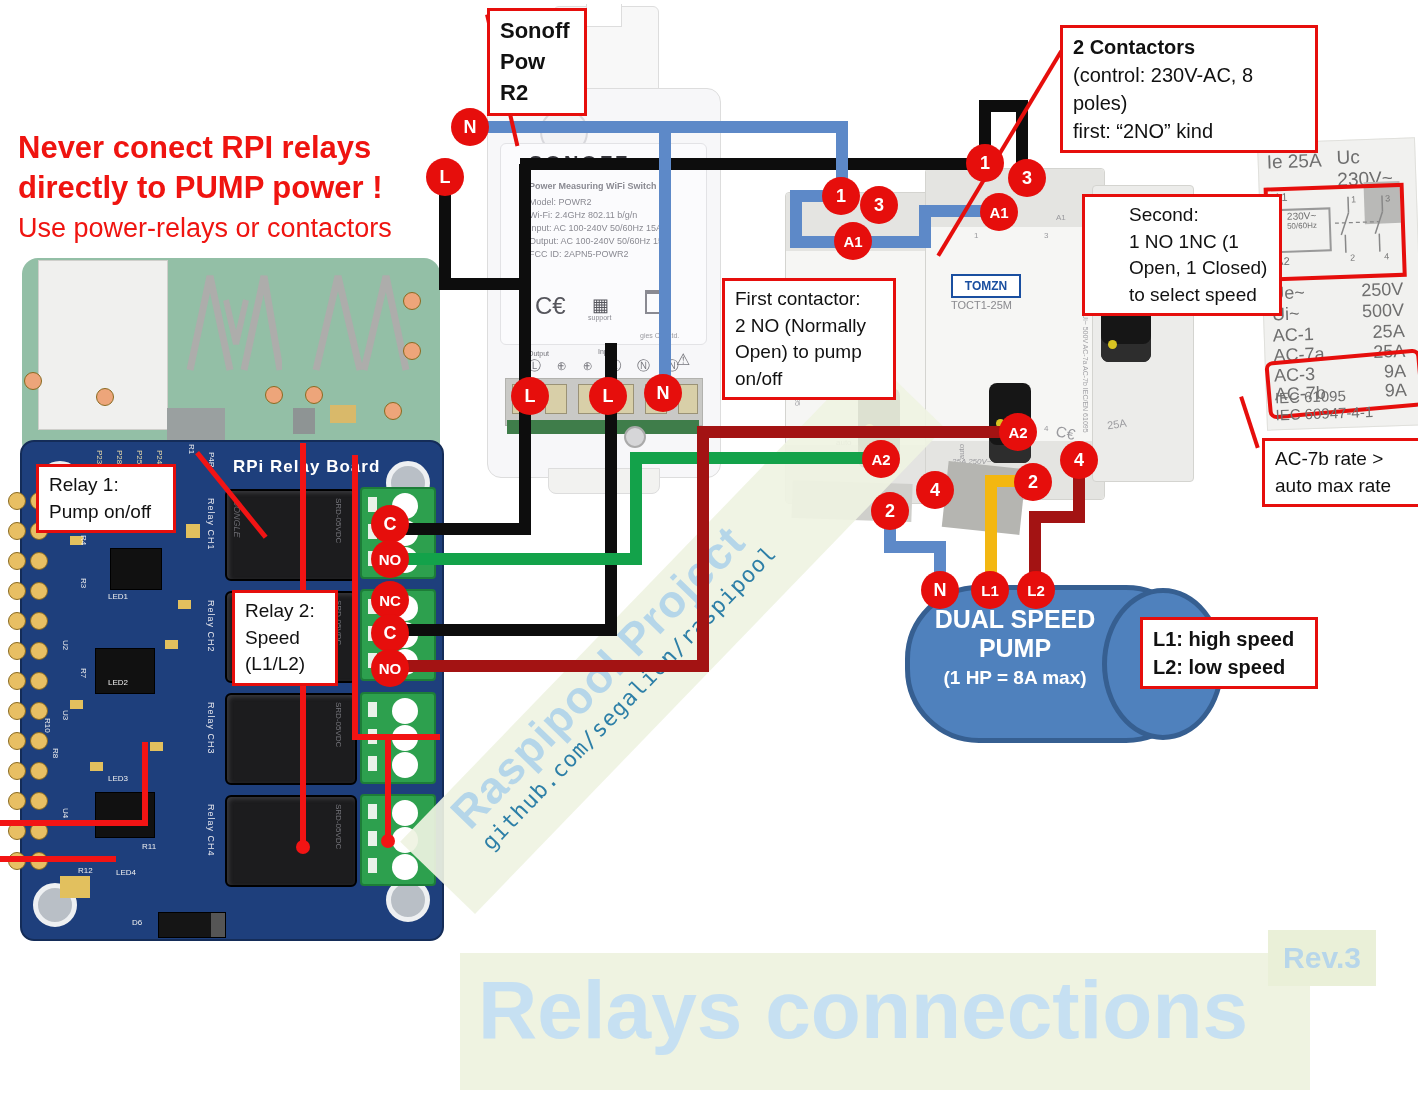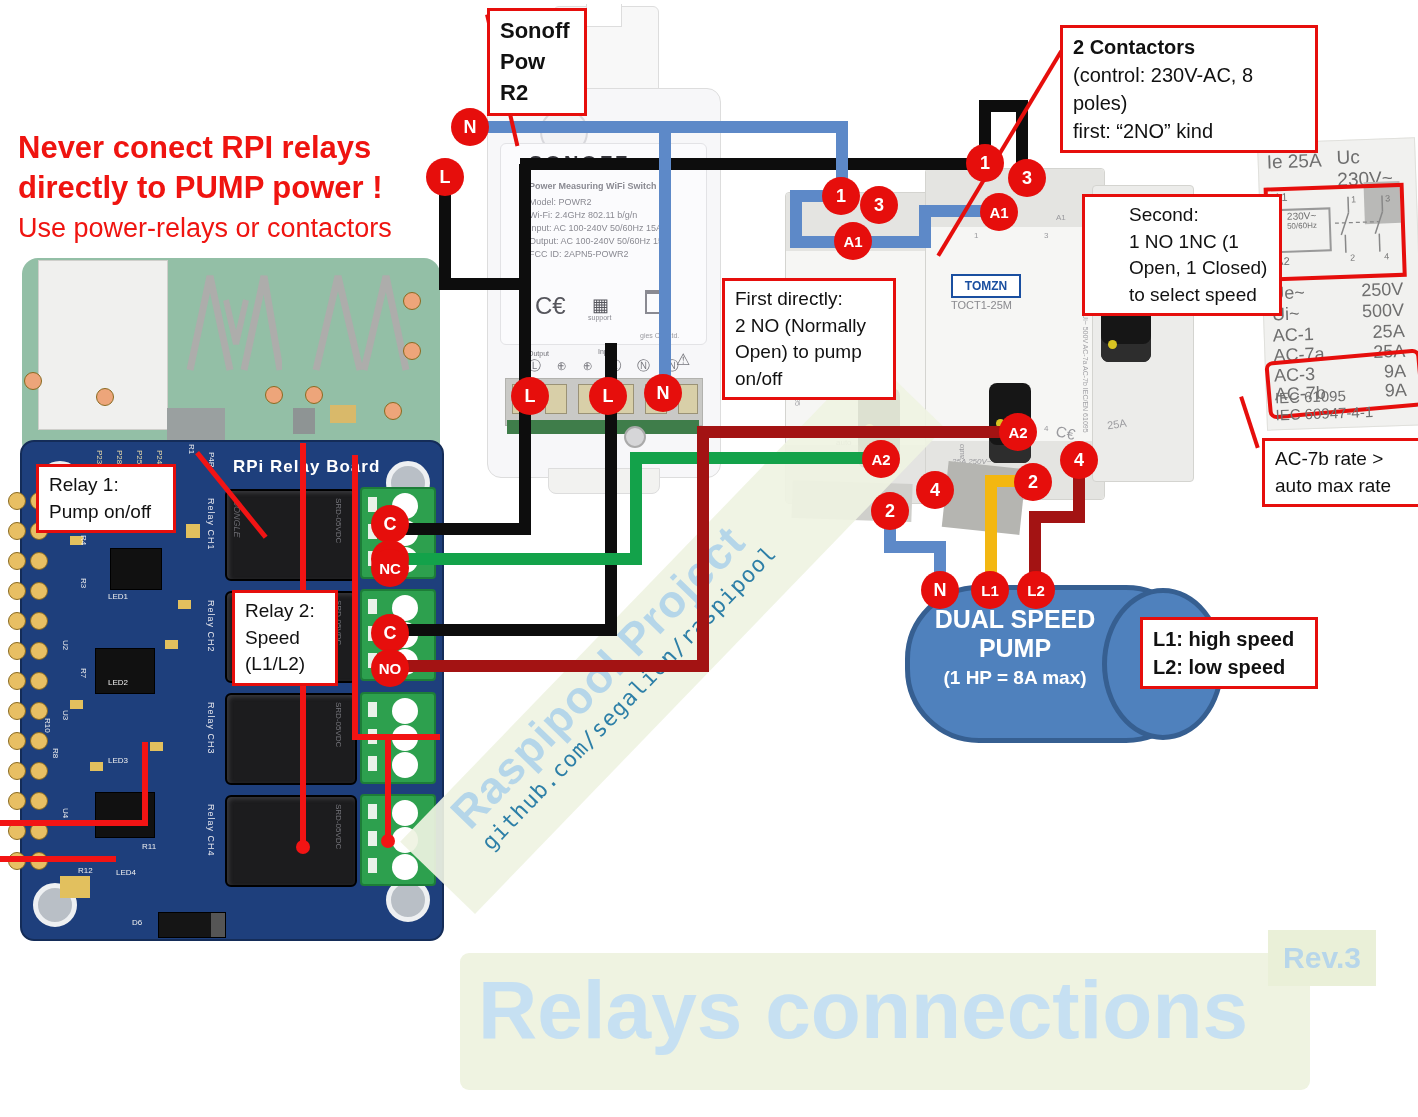--- a/index.html
+++ b/index.html
@@ -54,21 +54,21 @@
   .pump{position:absolute;left:905px;top:585px;width:285px;height:148px;background:#4f81bd;
         border:5px solid #365f91;border-radius:74px;z-index:7;}
   .pump-cap{position:absolute;left:1102px;top:588px;width:112px;height:142px;background:#4f81bd;
         border:5px solid #365f91;border-radius:50%;z-index:7;}
   
   .wm{position:absolute;left:475px;top:810px;width:620px;height:100px;background:rgba(239,243,226,0.92);
       transform:rotate(-46deg);transform-origin:0 100%;z-index:8;padding:4px 0 0 56px;}
   .wm-title{color:#b5d6e9;font-size:45px;font-weight:bold;letter-spacing:1px;line-height:48px;}
   .wm-url{color:#2d7fa7;font-size:22px;font-family:"DejaVu Sans Mono",monospace;letter-spacing:1px;}
   
-  .footer{position:absolute;left:460px;top:953px;width:850px;height:137px;background:#eff3e1;z-index:2;border-radius:9px;}
+  .footer{position:absolute;left:460px;top:953px;width:850px;height:137px;background:#eff3e1;z-index:2;}
   .footer-title{position:absolute;left:18px;top:10px;font-size:82px;font-weight:bold;color:#c6e0f2;letter-spacing:0px;}
   .rev{position:absolute;left:1268px;top:930px;width:108px;height:56px;background:#eaf0d8;z-index:3;
        display:flex;align-items:center;justify-content:center;font-weight:bold;font-size:30px;color:#b7d6ea;}
   .warn{position:absolute;left:18px;top:128px;color:#ef1410;z-index:12;line-height:40px;}
   .warn .l12{font-size:31px;font-weight:bold;}
   .warn .l3{font-size:27px;}
   .usb{position:absolute;z-index:3;}
 </style>
 </head>
 <body>
@@ -165,21 +165,21 @@
   <span class="silk rot90" style="left:216px;top:452px;">P4R</span>
   <span class="silk rot90" style="left:88px;top:535px;">R4</span>
   <span class="silk rot90" style="left:88px;top:578px;">R3</span>
   <span class="silk" style="left:108px;top:592px;">LED1</span>
   <span class="silk rot90" style="left:70px;top:640px;">U2</span>
   <span class="silk rot90" style="left:88px;top:668px;">R7</span>
   <span class="silk" style="left:108px;top:678px;">LED2</span>
   <span class="silk rot90" style="left:70px;top:710px;">U3</span>
   <span class="silk rot90" style="left:52px;top:718px;">R10</span>
   <span class="silk rot90" style="left:60px;top:748px;">R8</span>
-  <span class="silk" style="left:108px;top:756px;">LED3</span>
+  <span class="silk" style="left:108px;top:774px;">LED3</span>
   <span class="silk rot90" style="left:70px;top:808px;">U4</span>
   <span class="silk" style="left:142px;top:842px;">R11</span>
   <span class="silk" style="left:116px;top:868px;">LED4</span>
   <span class="silk" style="left:78px;top:866px;">R12</span>
   <span class="silk" style="left:132px;top:918px;">D6</span>
 
   <div class="relay-cube" style="left:225px;top:489px;"></div>
   <div class="relay-cube" style="left:225px;top:591px;"></div>
   <div class="relay-cube" style="left:225px;top:693px;"></div>
   <div class="relay-cube" style="left:225px;top:795px;"></div>
@@ -433,35 +433,35 @@
   <div class="wc" style="left:916px;top:471px;">4</div>
   <div class="wc" style="left:871px;top:492px;">2</div>
   <div class="wc s2" style="left:999px;top:413px;">A2</div>
   <div class="wc" style="left:1014px;top:463px;">2</div>
   <div class="wc" style="left:1060px;top:441px;">4</div>
   <div class="wc" style="left:921px;top:571px;">N</div>
   <div class="wc s2" style="left:971px;top:571px;">L1</div>
   <div class="wc s2" style="left:1017px;top:571px;">L2</div>
   <div class="wc" style="left:371px;top:505px;">C</div>
   <div class="wc s2" style="left:371px;top:540px;">NO</div>
-  <div class="wc s2" style="left:371px;top:549px;">NC</div>
+  <div class="wc s2" style="left:371px;top:581px;">NC</div>
   <div class="wc" style="left:371px;top:614px;">C</div>
   <div class="wc s2" style="left:371px;top:649px;">NO</div>
 
   <div class="callout" style="left:487px;top:8px;width:74px;font-size:22px;">
     <div class="b">Sonoff</div>
     <div class="b">Pow R2</div>
   </div>
   <div class="callout" style="left:1060px;top:25px;width:232px;font-size:20px;">
     <div class="b">2 Contactors</div>
     <div>(control: 230V-AC, 8 poles)</div>
     <div>first: “2NO” kind</div>
   </div>
   <div class="callout" style="left:722px;top:278px;width:148px;">
-    <div>First directly:</div>
+    <div>First contactor:</div>
     <div>2 NO (Normally</div>
     <div>Open) to pump</div>
     <div>on/off</div>
   </div>
   <div class="callout" style="left:1082px;top:194px;width:140px;padding-left:44px;">
     <div>Second:</div>
     <div>1 NO 1NC (1</div>
     <div>Open, 1 Closed)</div>
     <div>to select speed</div>
   </div>

